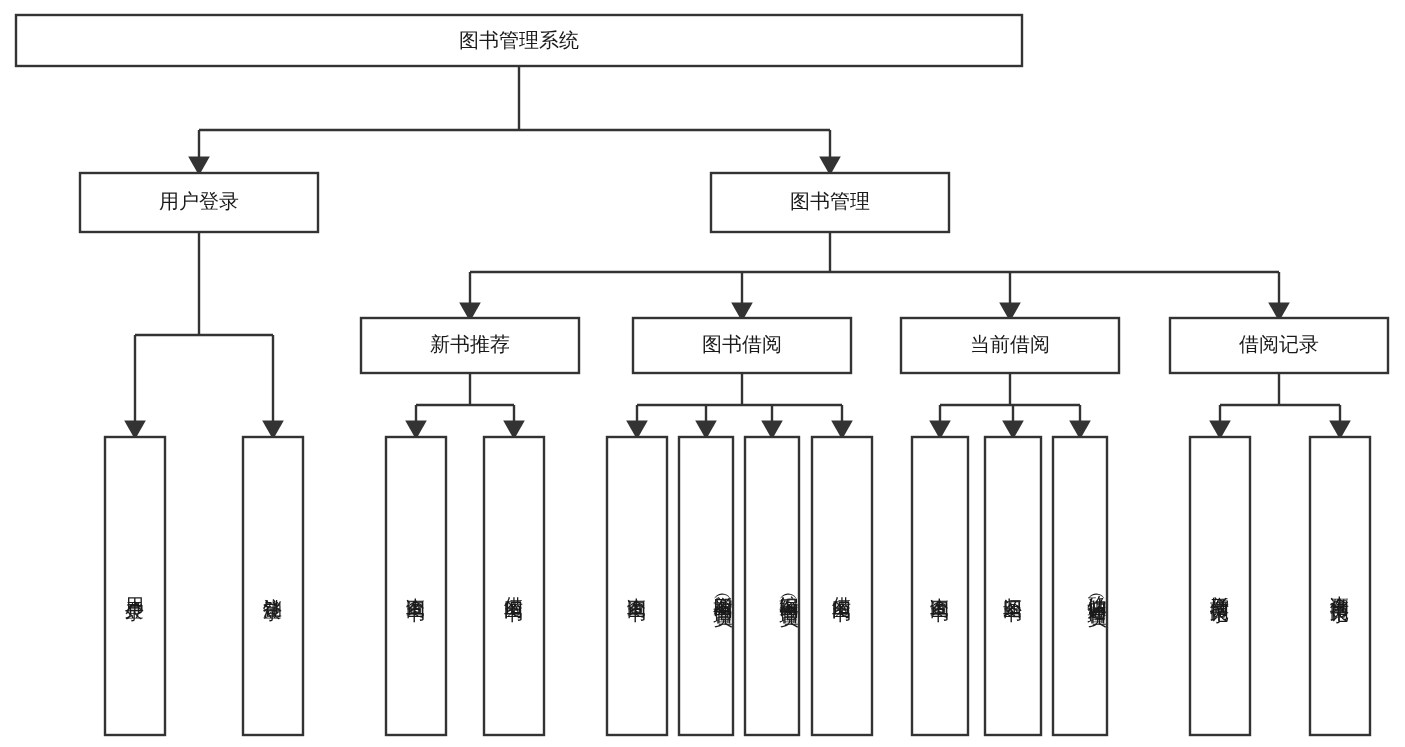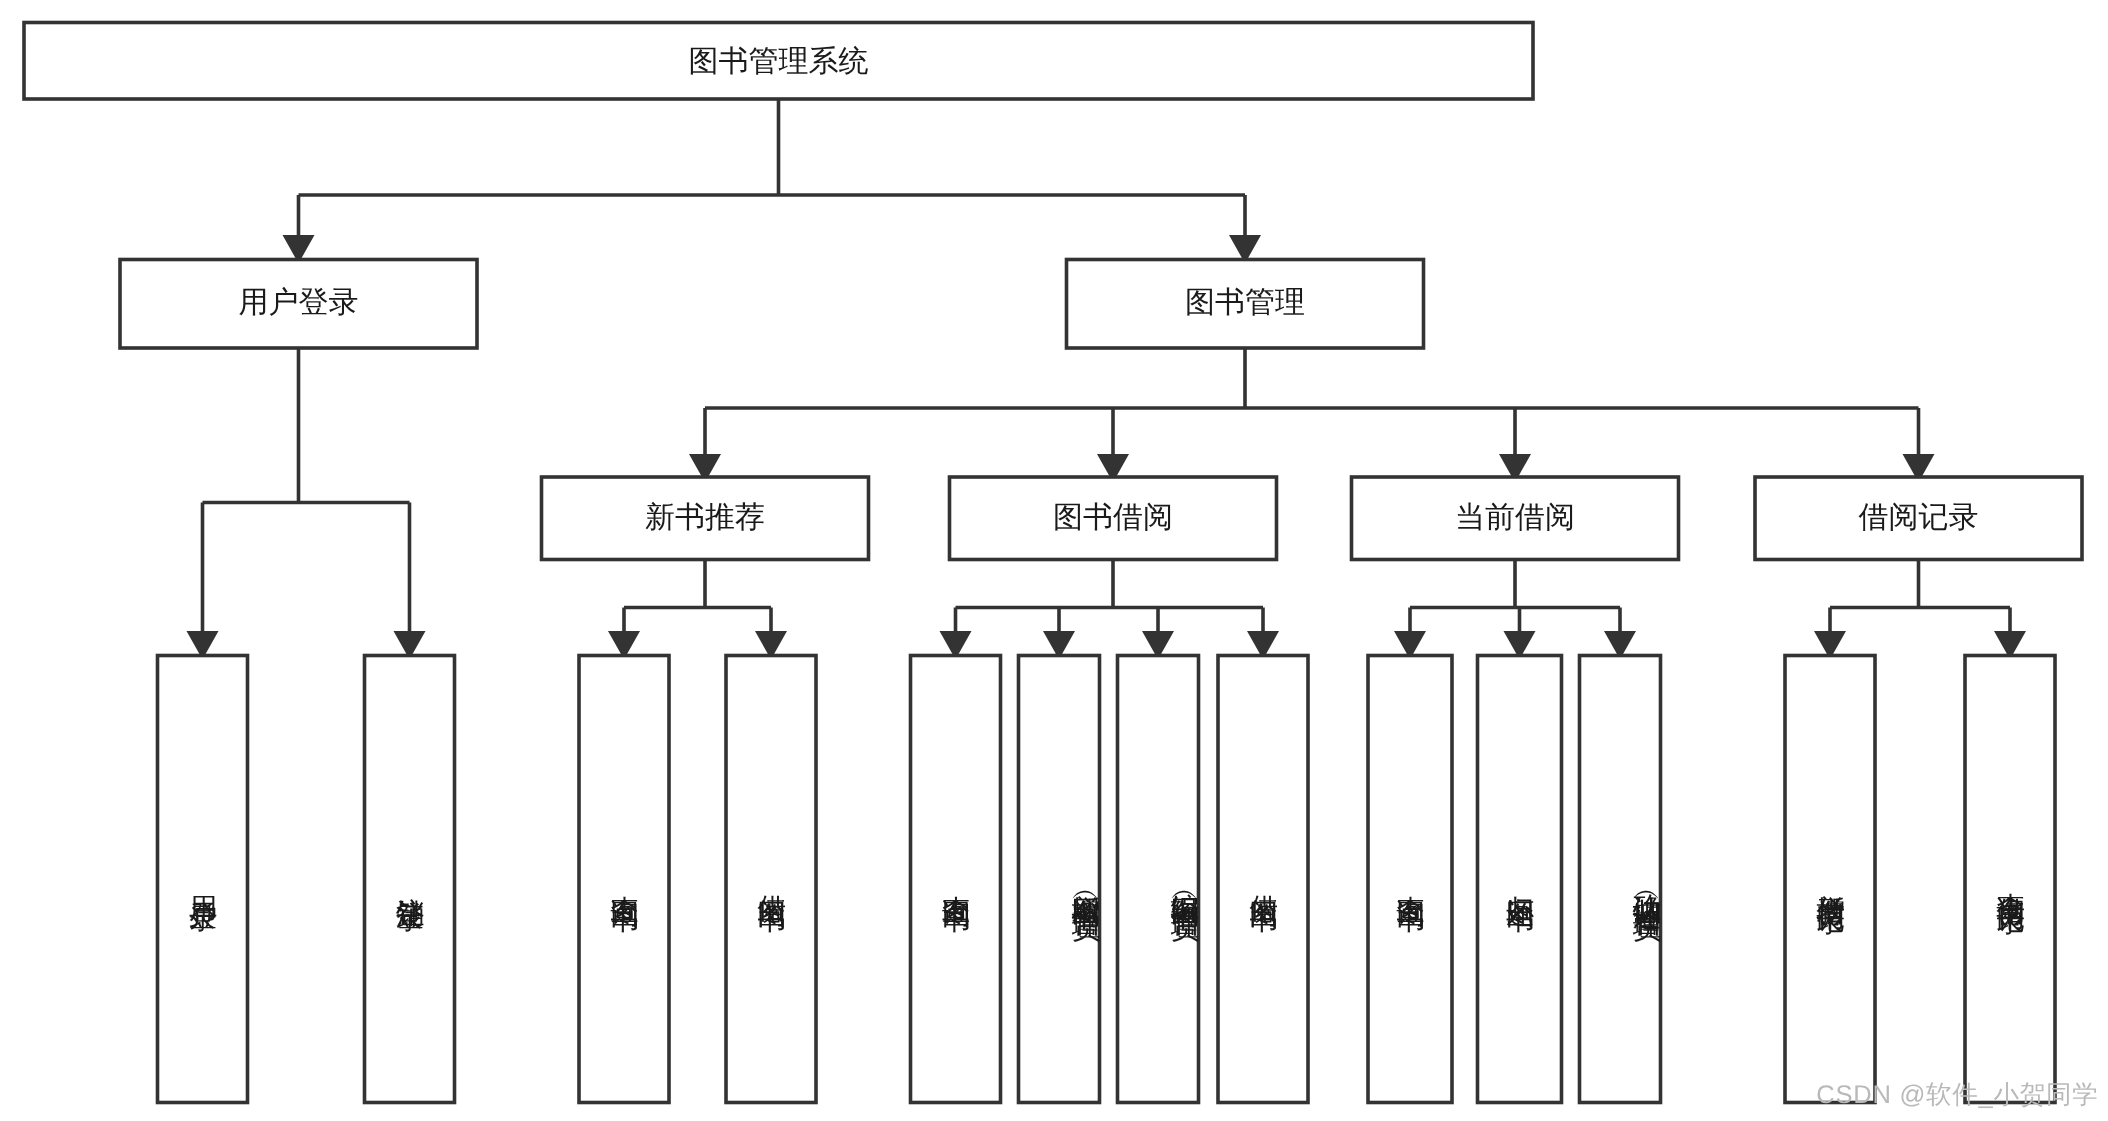--- a/index.html
+++ b/index.html
@@ -185,15 +185,14 @@
   <div class="leaf-label" style="left:607px;  top:437px; width:60px; height:298px;">查询图书</div>
   <div class="leaf-label" style="left:679px;  top:437px; width:54px; height:298px; align-items:flex-start; padding-top:6px; box-sizing:border-box;">新增图书（管理员）</div>
   <div class="leaf-label" style="left:745px;  top:437px; width:54px; height:298px; align-items:flex-start; padding-top:6px; box-sizing:border-box;">编辑图书（管理员）</div>
   <div class="leaf-label" style="left:812px;  top:437px; width:60px; height:298px;">借阅图书</div>
   <div class="leaf-label" style="left:912px;  top:437px; width:56px; height:298px;">查询图书</div>
   <div class="leaf-label" style="left:985px;  top:437px; width:56px; height:298px;">归还图书</div>
   <div class="leaf-label" style="left:1053px; top:437px; width:54px; height:298px; align-items:flex-start; padding-top:6px; box-sizing:border-box;">确认归还（管理员）</div>
   <div class="leaf-label" style="left:1190px; top:437px; width:60px; height:298px;">新增借阅记录</div>
   <div class="leaf-label" style="left:1310px; top:437px; width:60px; height:298px;">查询借阅记录</div>
 
-  <div class="watermark">CSDN @软件_小贺同学</div>
 
 </div>
 
 </body></html>

